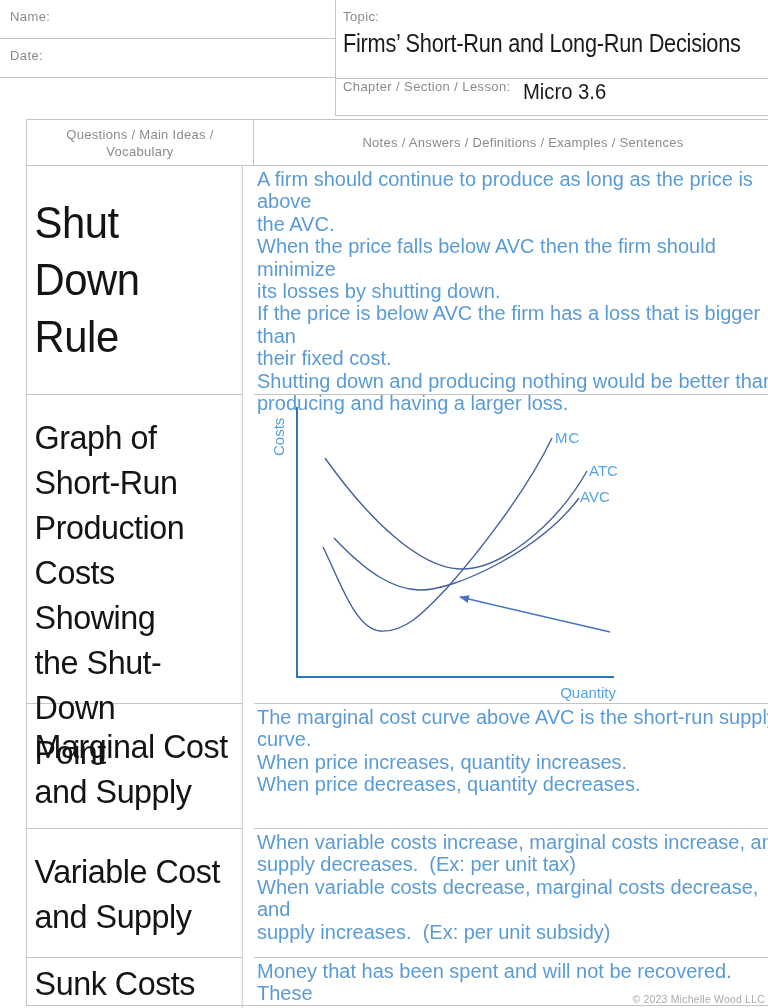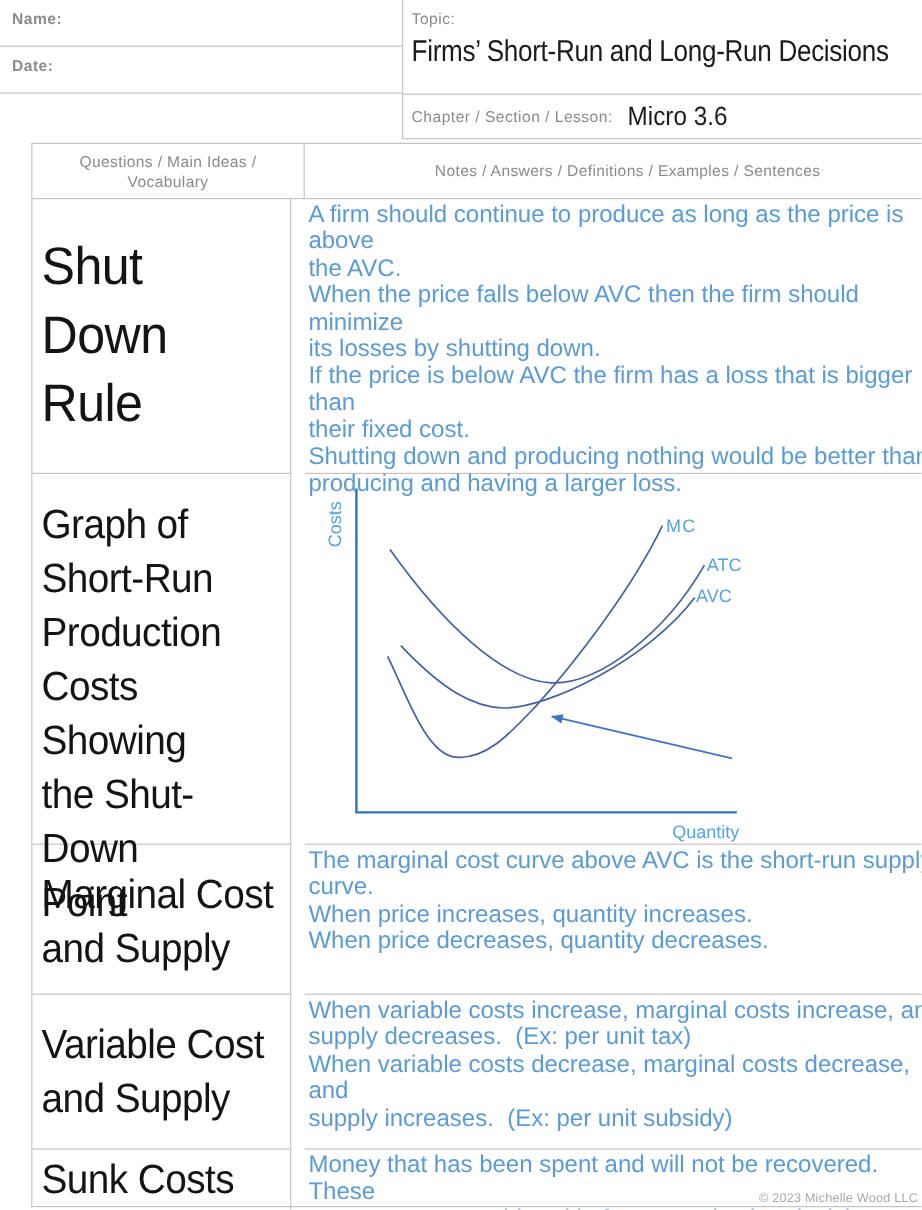--- a/index.html
+++ b/index.html
@@ -7,25 +7,25 @@
   body { width:768px; height:1008px; position:relative; overflow:hidden;
          font-family:"Liberation Sans", sans-serif; }
 
   .sheet { position:absolute; inset:0; background:#fff; }
 
   
   .hdr { position:absolute; top:0; left:0; width:768px; height:116px; }
   .hdr-left { position:absolute; top:0; left:0; width:336px; height:116px;
               border-right:1px solid #c4c4c4; }
   .hcell { border-bottom:1px solid #c4c4c4; }
-  .hl-row { height:39px; padding:7px 0 0 10px;font-weight:bold; }
+  .hl-row { height:39px; padding:7px 0 0 10px; }
   .hl-row.last { height:38px; }
   .hdr-right { position:absolute; top:0; left:336px; width:432px; height:116px; }
   .hr-topic { height:79px; padding:7px 0 0 7px; }
-  .hr-chap  { height:37px; padding:0 0 0 7px; display:flex; align-items:center; }
+  .hr-chap  { height:37px; padding:0 0 0 7px; display:flex; }
 
   .glabel { color:#8b8b8b; font-size:13px; letter-spacing:.4px; }
   .topic-title { color:#1b1b1b; font-size:25px; white-space:nowrap;
                  display:inline-block; transform:scaleX(.87); transform-origin:0 50%;
                  margin-top:4px; letter-spacing:-.3px; }
   .chap-val { color:#1b1b1b; font-size:22px; margin-left:12px; display:inline-block;
               transform:scaleX(.92); transform-origin:0 50%; }
 
   
   .tbl { position:absolute; top:119px; left:0; width:767px; height:887px;

